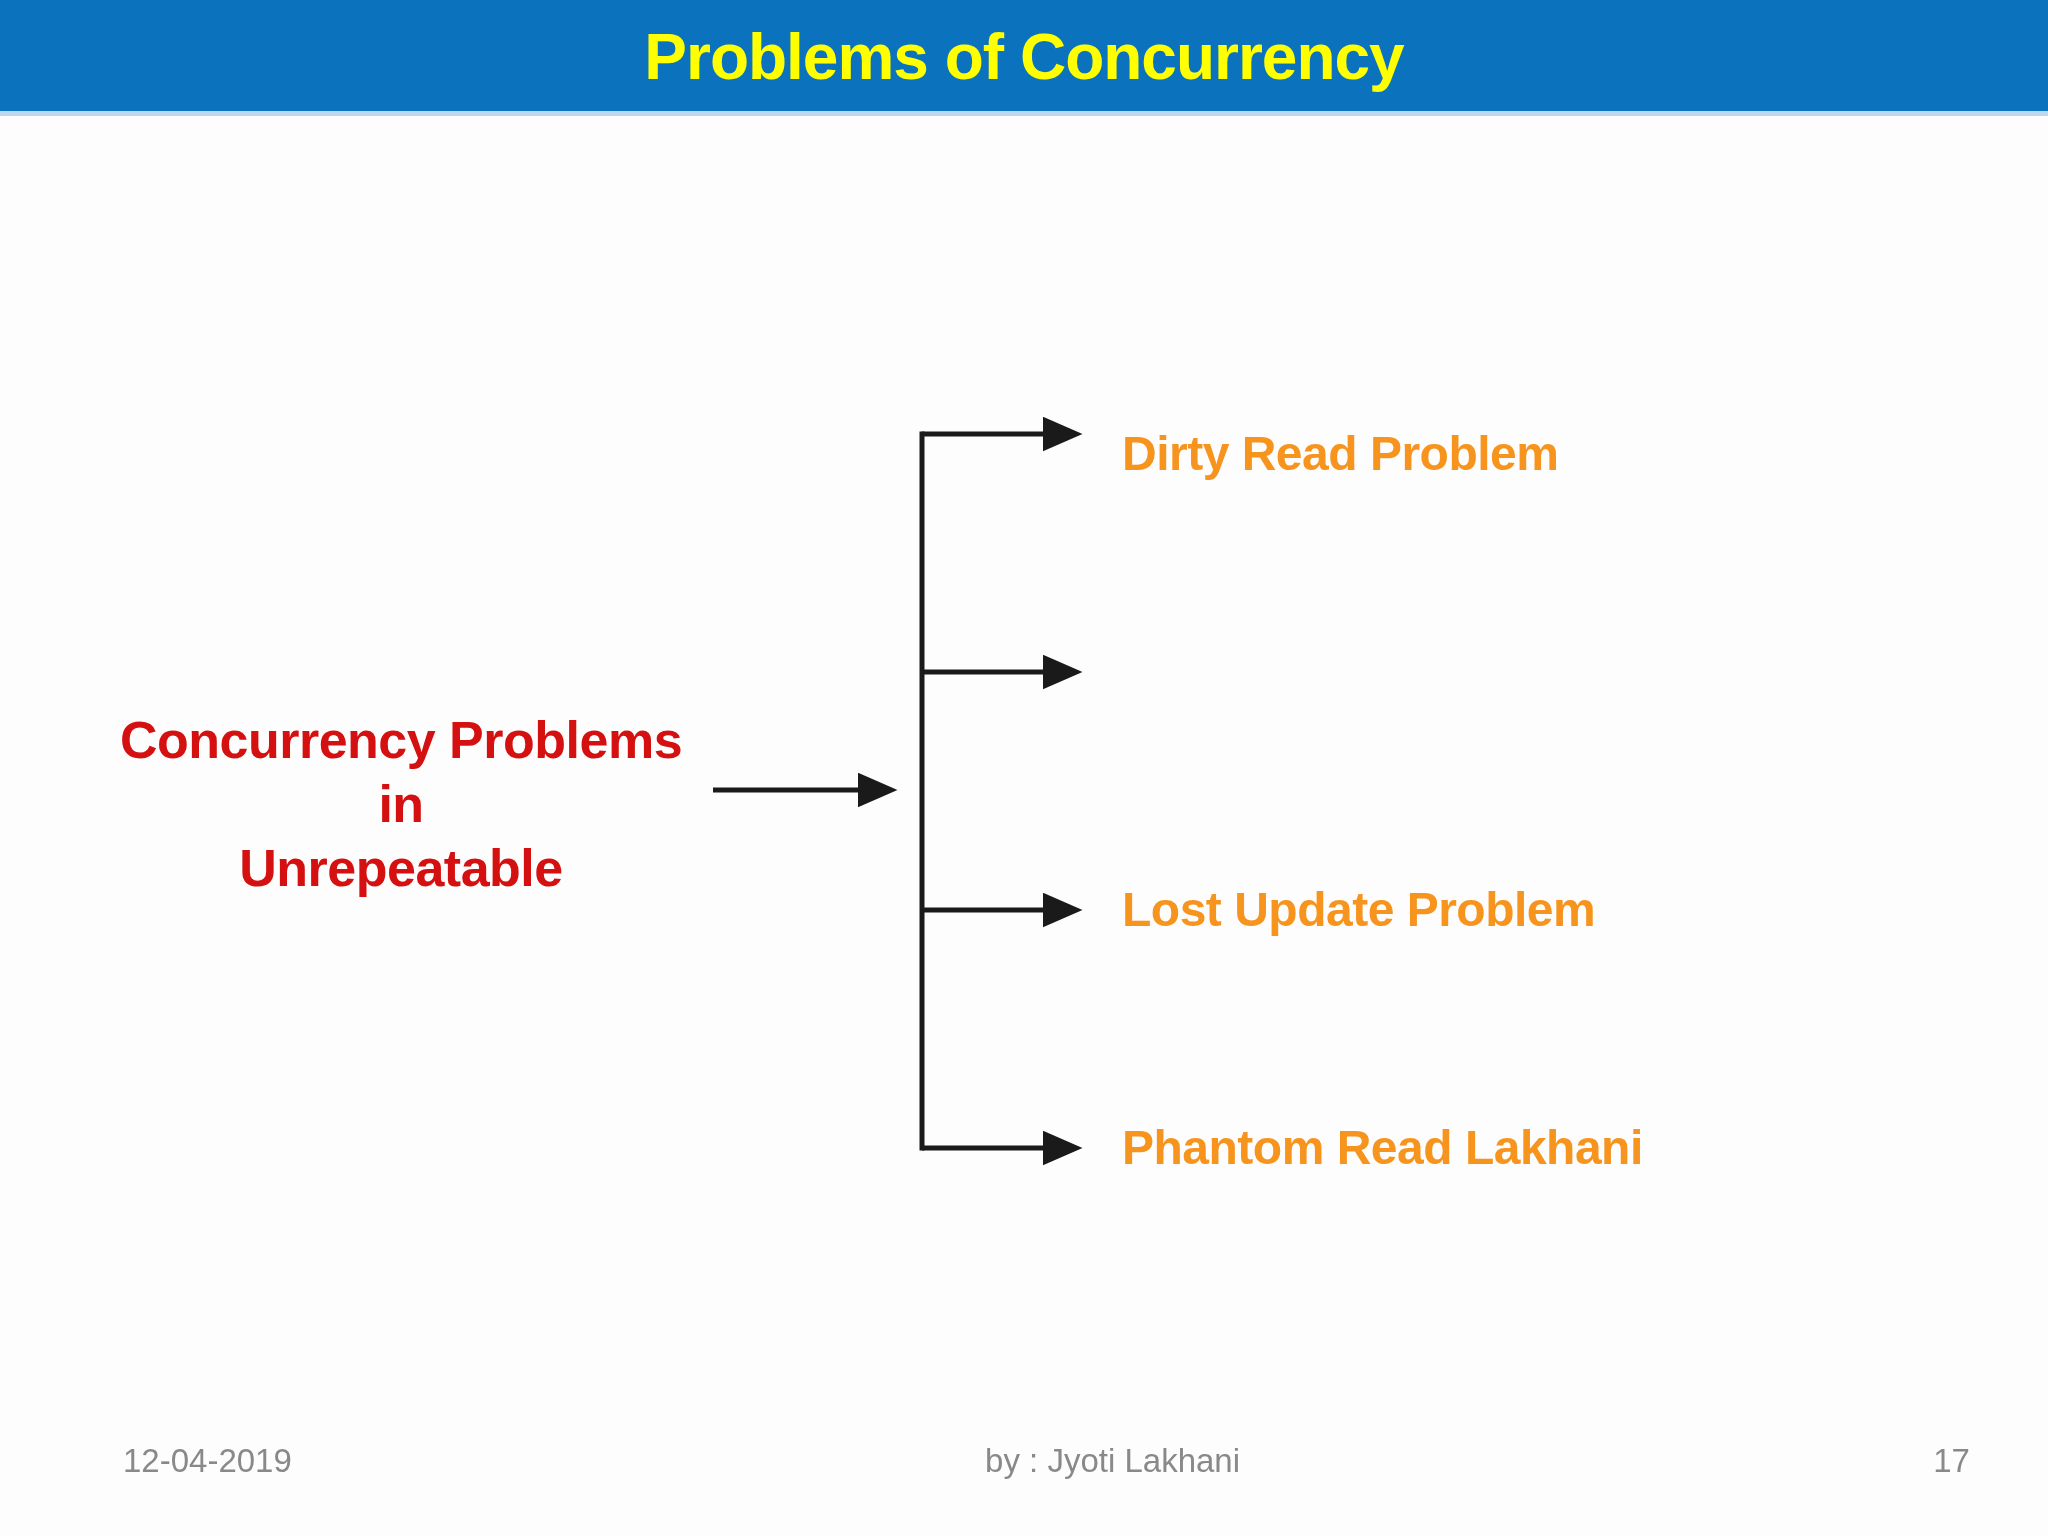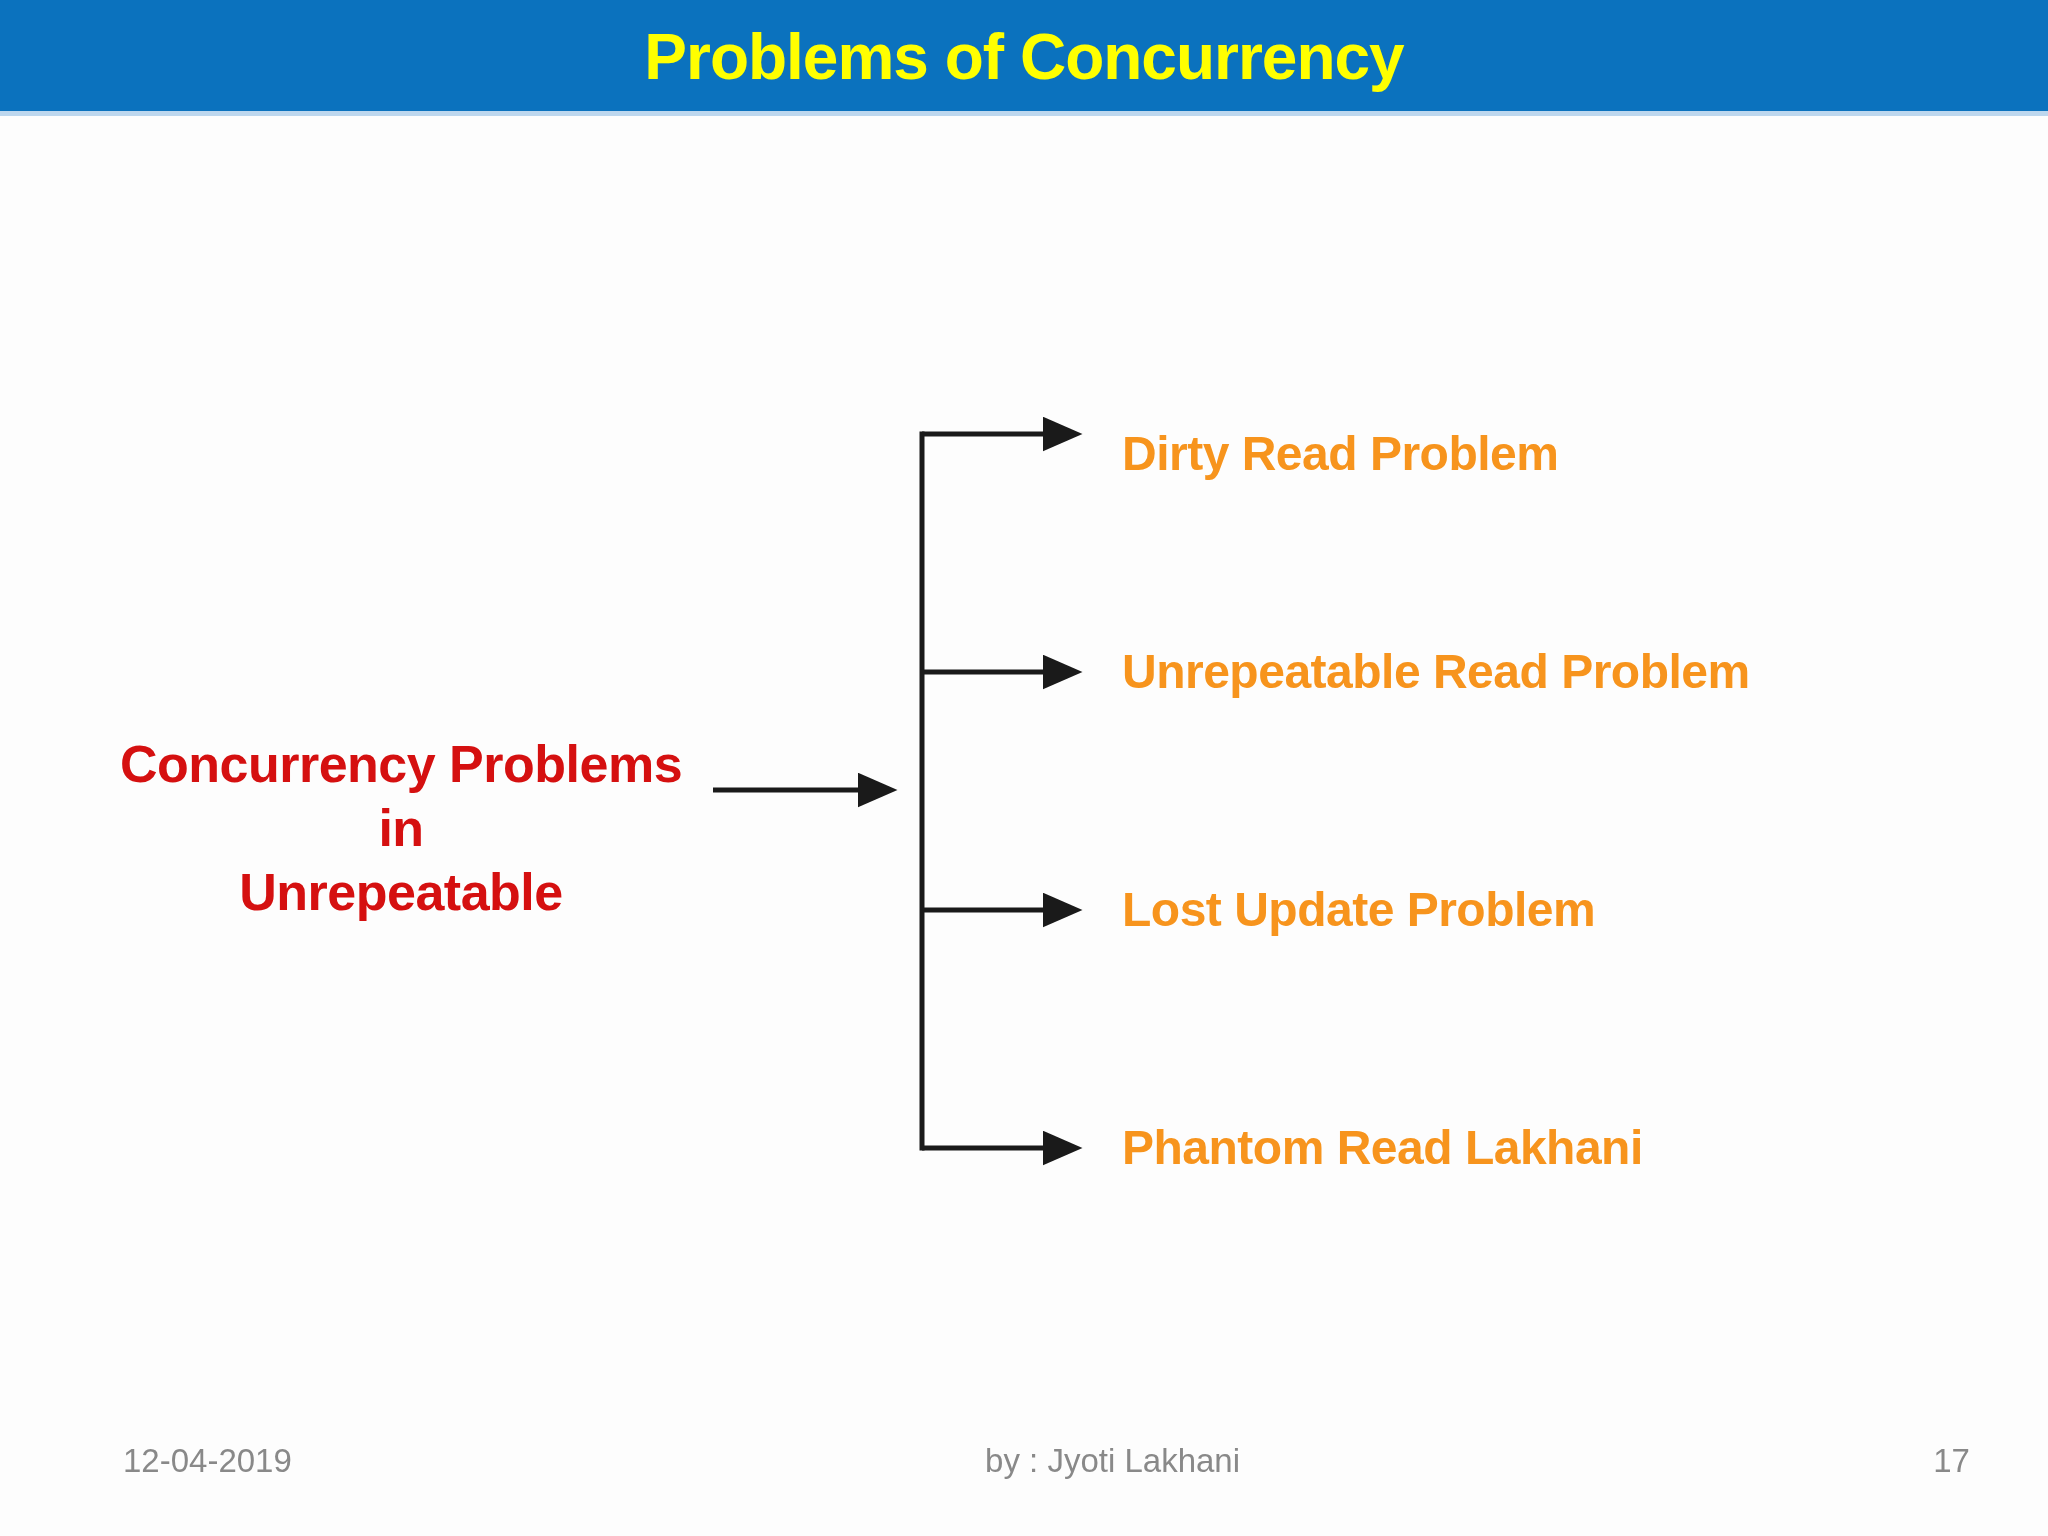--- a/index.html
+++ b/index.html
@@ -53,21 +53,20 @@
     position: absolute;
     left: 95px;
     top: 708px;
     width: 612px;
     text-align: center;
     color: #D51010;
     font-size: 52px;
     font-weight: bold;
     line-height: 64px;
     letter-spacing: -0.5px;
-    margin-top: 24px;
   }
 
   
   .branch-label {
     position: absolute;
     left: 1122px;
     color: #F7941D;
     font-size: 48px;
     font-weight: bold;
     line-height: 58px;
@@ -121,21 +120,20 @@
     <line x1="922" y1="1148" x2="1075" y2="1148" stroke="#1A1A1A" stroke-width="5" marker-end="url(#arrowhead)"></line>
   </svg>
 
   <div class="root-label">
     <div>Concurrency Problems</div>
     <div>in</div>
     <div>Unrepeatable</div>
   </div>
 
   <div class="branch-label branch-0">Dirty Read Problem</div>
-  <div class="branch-label branch-1">Unrepeatable Read Problem</div>
   <div class="branch-label branch-2">Lost Update Problem</div>
   <div class="branch-label branch-3">Phantom Read Lakhani</div>
 
   <div class="footer">
     <span>12-04-2019</span>
     <span>by : Jyoti Lakhani</span>
     <span>17</span>
   </div>
 
 </div>

